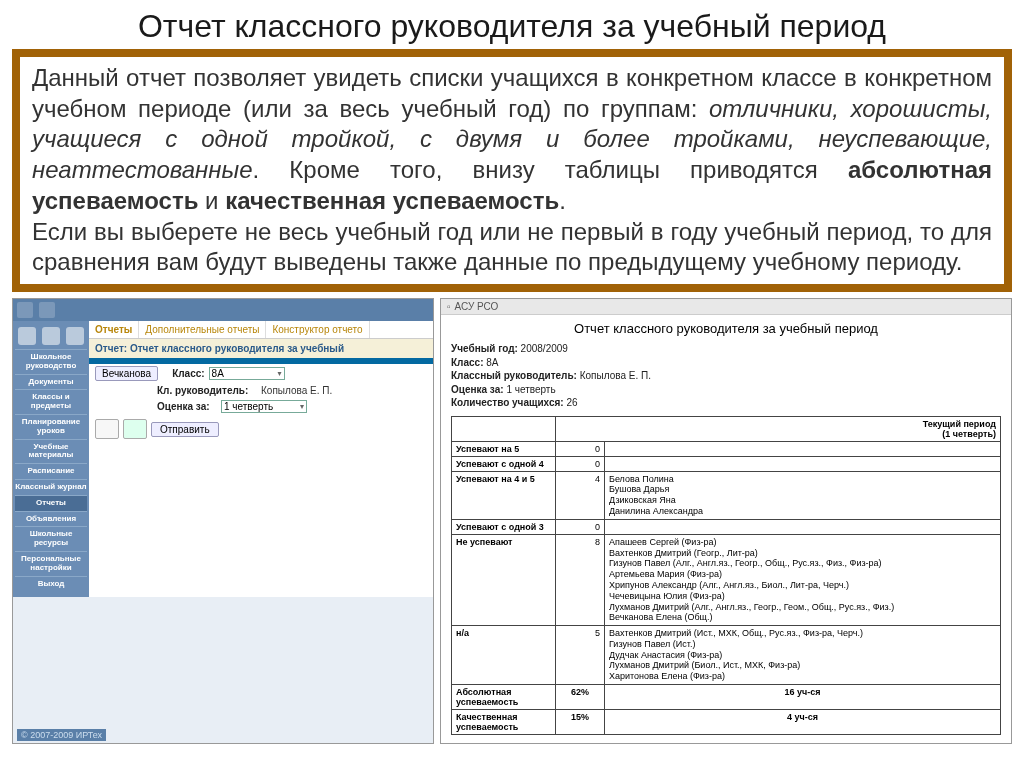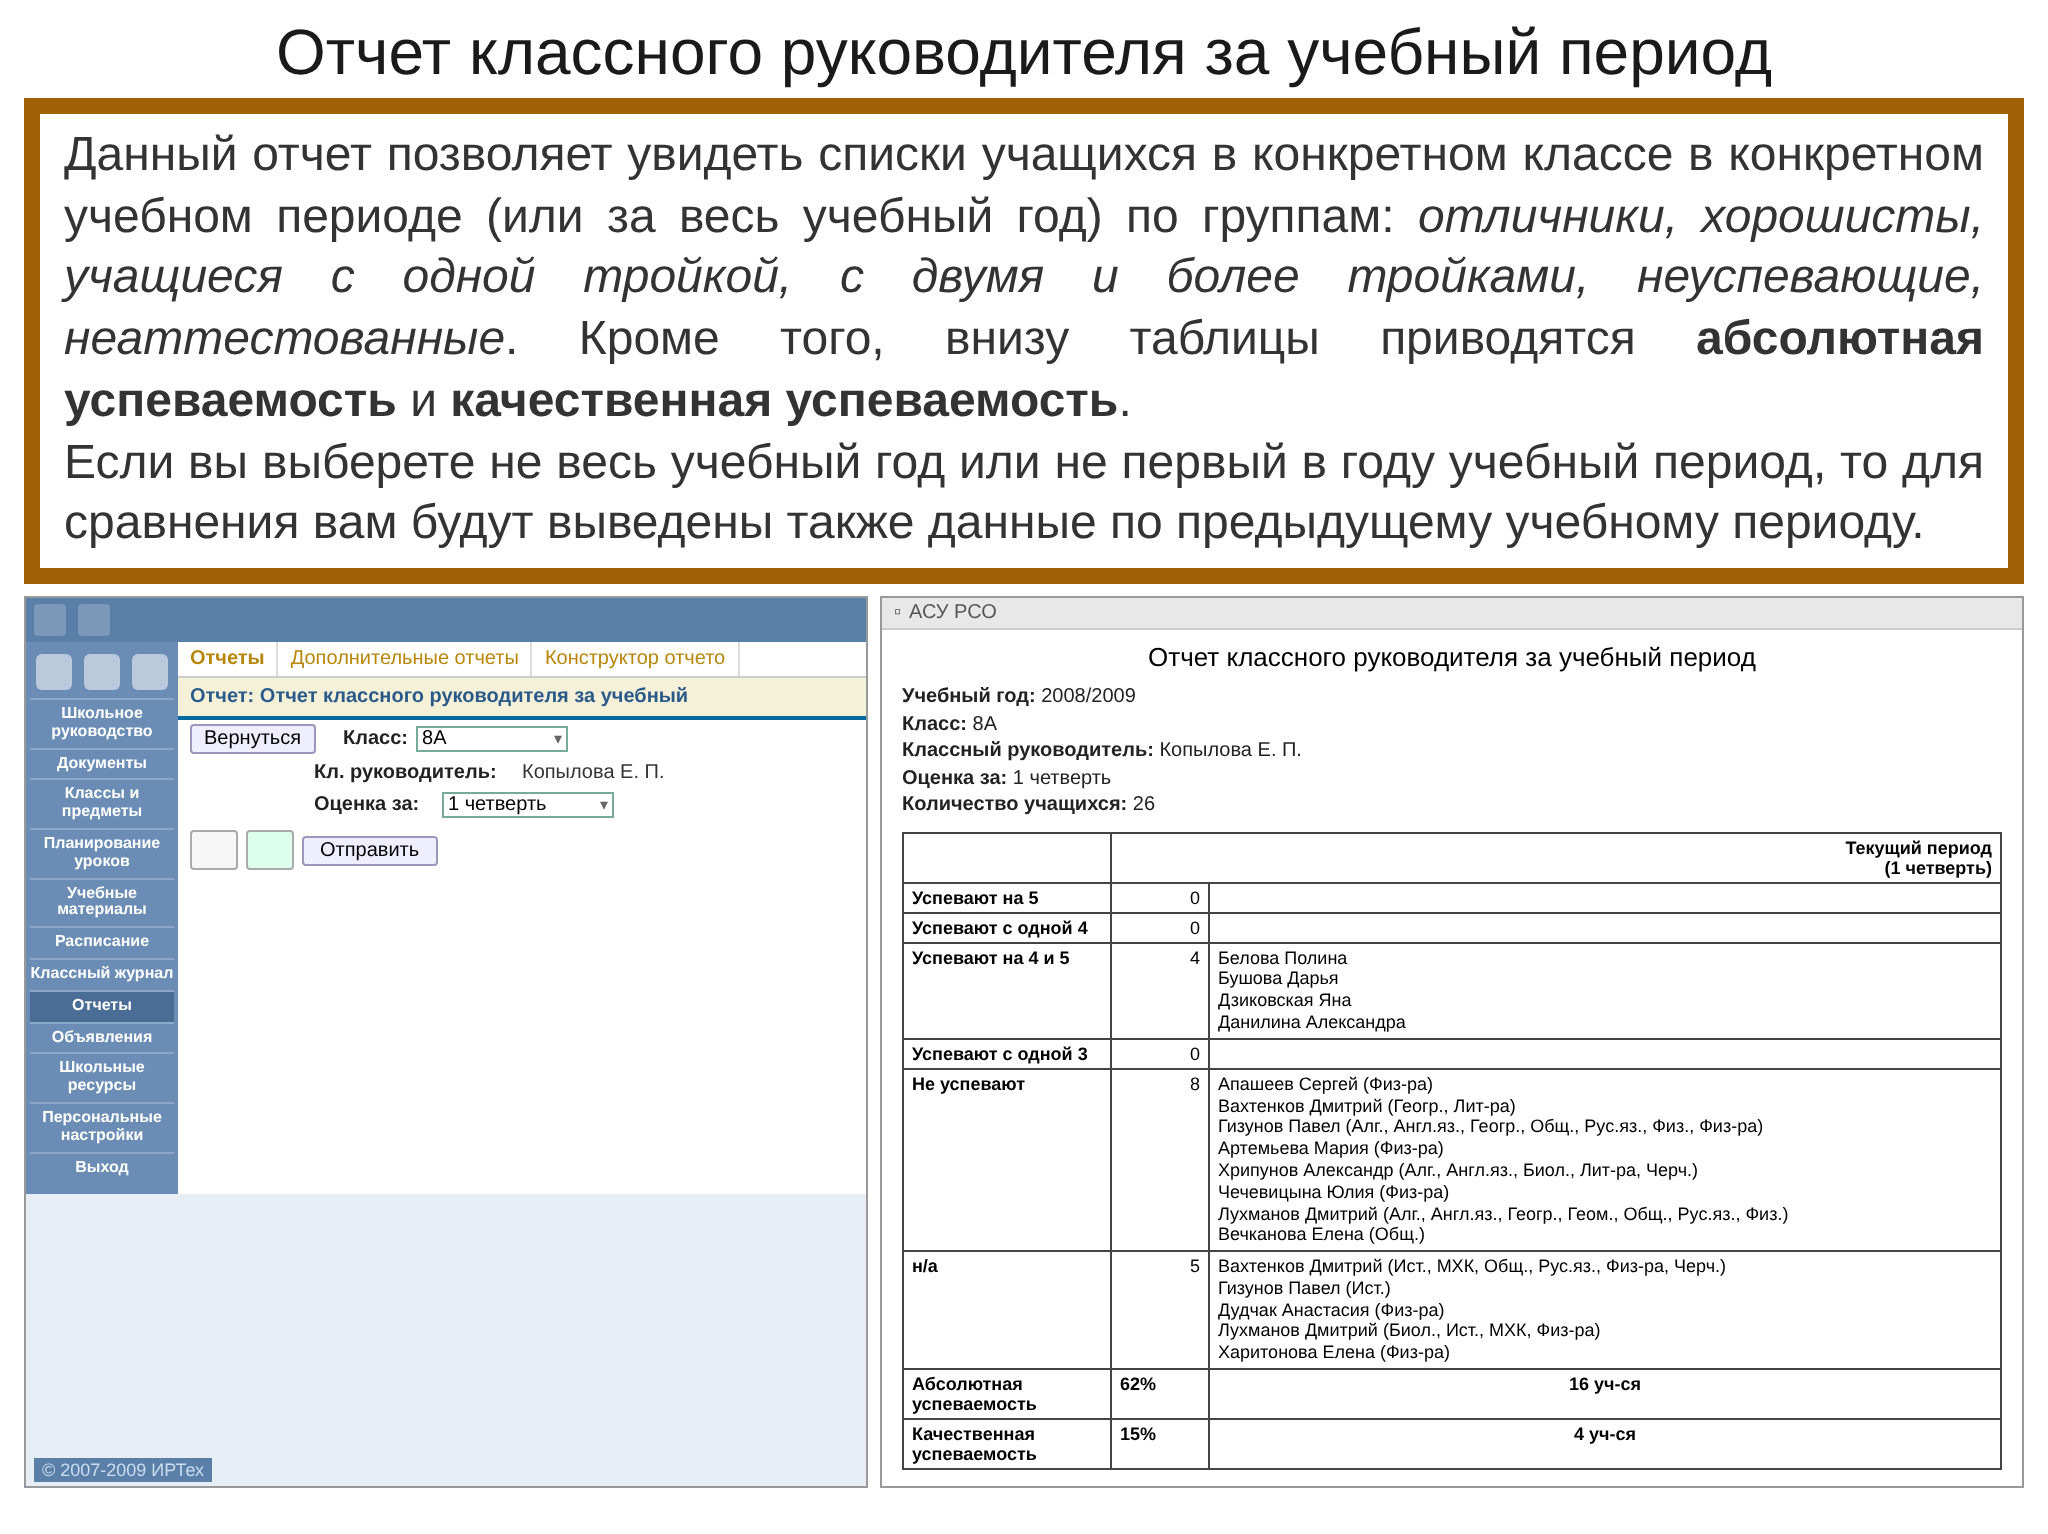--- a/index.html
+++ b/index.html
@@ -14,21 +14,21 @@
   .tabs { display:flex; background:#fff; border-bottom:1px solid #ccc; font-size:10px; }
   .tab { padding:3px 6px; color:#b8860b; border-right:1px solid #ddd; }
   .tab.active { color:#b8860b; font-weight:bold; }
   .left-body { display:flex; }
   .sidebar { width:72px; background:#6b8db5; padding:6px 2px; font-size:8px; color:#fff; text-align:center;font-weight:bold; }
   .sb-icons { display:flex; justify-content:space-around; margin-bottom:4px; }
   .sb-ico { width:18px; height:18px; background:#fff8; border-radius:3px; }
   .sb-item { padding:3px 0; border-top:1px solid #8aa8c8; cursor:pointer; line-height:1.1; }
   .sb-item.active { background:#4a6d95; }
   .form-area { flex:1; background:#fff; padding:0; font-size:10px; }
-  .form-title { background:#f5f0d8; color:#2a5a8a; font-weight:bold; padding:4px 6px; font-size:10px; border-bottom:2px solid #0369a1; }
+  .form-title { background:#f5f0d8; color:#2a5a8a; font-weight:bold; padding:4px 6px; font-size:10px; border-bottom:6px solid #0369a1; }
   .form-row { display:flex; align-items:center; padding:2px 6px; gap:4px; }
   .back-btn { background:#eef; border:1px solid #99b; padding:1px 6px; font-size:10px; border-radius:2px; }
   .fld-label { font-weight:bold; color:#222; width:100px; font-size:10px; }
   .fld-val { color:#333; font-size:10px; }
   .select { border:1px solid #7a9; background:#fff; font-size:10px; padding:0 2px; width:70px; display:inline-flex; justify-content:space-between; align-items:center; }
   .select::after { content:"▾"; font-size:8px; color:#666; }
   .btn-row { display:flex; gap:4px; padding:4px 6px; align-items:center; }
   .mini-btn { width:22px; height:18px; border:1px solid #aaa; background:#f7f7f7; border-radius:2px; }
   .send-btn { border:1px solid #99b; background:#eef; padding:1px 8px; font-size:10px; border-radius:2px; }
   .copyright { position:absolute; bottom:2px; left:4px; font-size:9px; color:#cde; background:#5a7fa8; padding:1px 4px; }
@@ -37,21 +37,21 @@
   .rp-title { text-align:center; font-size:13px; padding:6px 0; color:#000; }
   .meta { padding:0 10px 6px; font-size:10px; color:#222; line-height:1.35; }
   .meta b { font-weight:bold; }
   table.rep { border-collapse:collapse; width:calc(100% - 20px); margin:0 10px 8px; font-size:9px; }
   table.rep th, table.rep td { border:1px solid #444; padding:2px 4px; vertical-align:top; }
   table.rep th { background:#fff; text-align:right; font-weight:bold; }
   .rowlabel { font-weight:bold; width:95px; }
   .numcol { text-align:right; width:28px; }
   .names { line-height:1.2; }
   .foot-row td { font-weight:bold; }
-  .pct { text-align:left; width:40px; }
+  .pct { text-align:center; width:40px; }
 </style>
 </head>
 <body>
 
 <div class="slide-title">Отчет классного руководителя за учебный период</div>
 
 <div class="desc-box">
   <span>Данный отчет позволяет увидеть списки учащихся в конкретном классе в конкретном учебном периоде (или за весь учебный год) по группам: </span><em>отличники, хорошисты, учащиеся с одной тройкой, с двумя и более тройками, неуспевающие, неаттестованные</em><span>. Кроме того, внизу таблицы приводятся </span><b>абсолютная успеваемость</b><span> и </span><b>качественная успеваемость</b><span>.</span><br>
   <span>Если вы выберете не весь учебный год или не первый в году учебный период, то для сравнения вам будут выведены также данные по предыдущему учебному периоду.</span>
 </div>
@@ -89,21 +89,21 @@
         <div class="tabs">
           <div class="tab active">Отчеты</div>
           <div class="tab">Дополнительные отчеты</div>
           <div class="tab">Конструктор отчето</div>
         </div>
         <div class="form-title">
           <span>Отчет:</span>
           <span>Отчет классного руководителя за учебный</span>
         </div>
         <div class="form-row">
-          <button class="back-btn">Вернуться</button>
+          <button class="back-btn">Вечканова</button>
           <span class="fld-label" style="width:auto;margin-left:10px">Класс:</span>
           <span class="select">8А</span>
         </div>
         <div class="form-row">
           <span style="width:58px"></span>
           <span class="fld-label">Кл. руководитель:</span>
           <span class="fld-val">Копылова Е. П.</span>
         </div>
         <div class="form-row">
           <span style="width:58px"></span>

